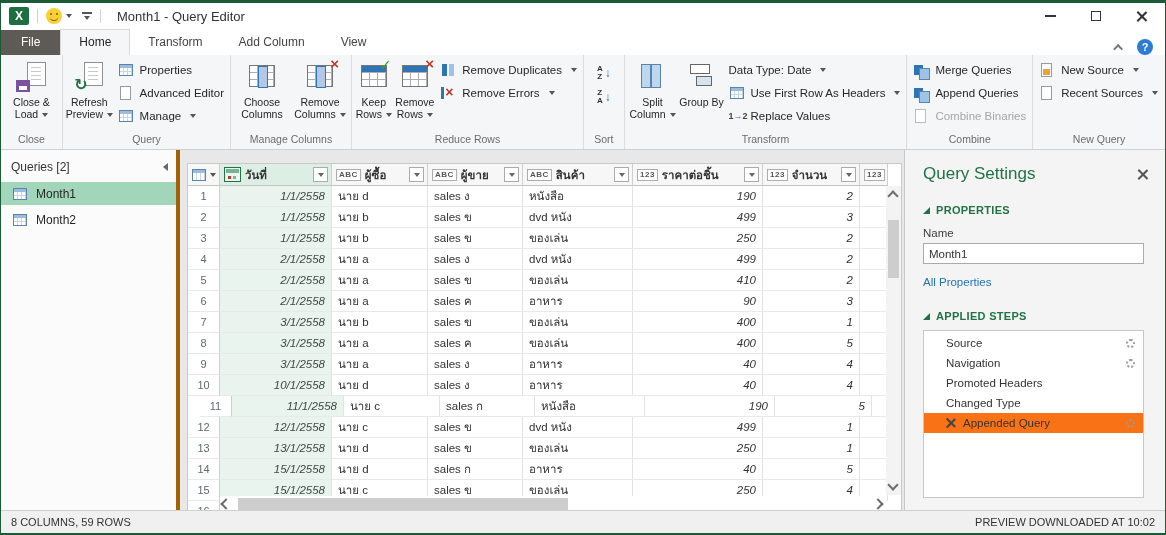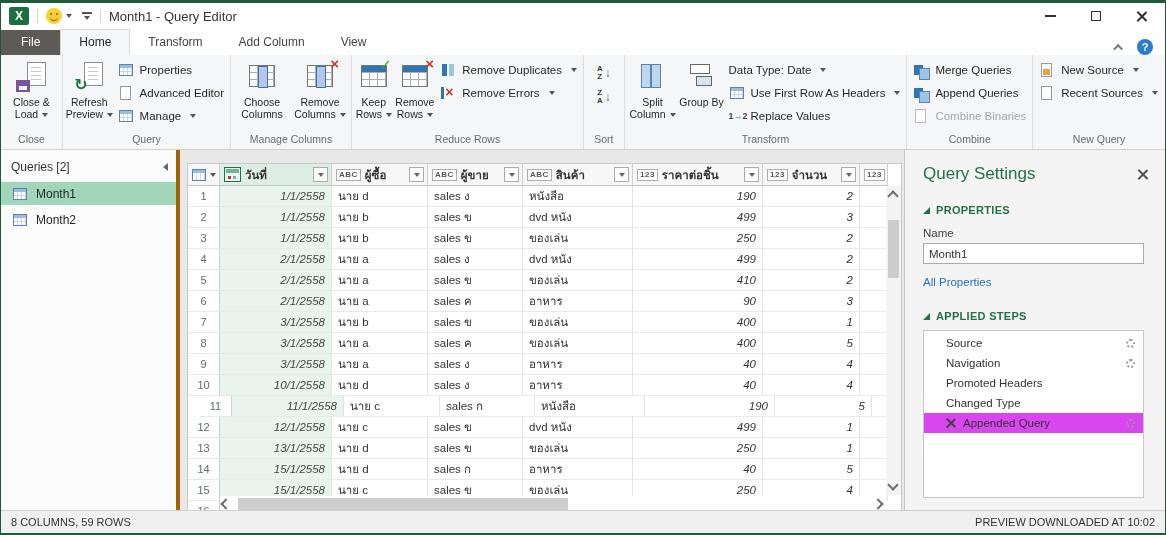--- a/index.html
+++ b/index.html
@@ -10,21 +10,21 @@
   .titlebar { position:absolute; left:0; top:0; width:100%; height:26px; background:#fff; display:flex; align-items:center; }
   .xl-logo { width:20px; height:18px; background:#1d6f42; color:#fff; font-weight:bold; font-size:12px; display:flex; align-items:center; justify-content:center; margin-left:8px; border-radius:2px; }
   .tb-sep { width:1px; height:14px; background:#d0d0d0; margin:0 8px; }
   .smiley { width:16px; height:16px; border-radius:50%; background:#fbcf36; position:relative; }
   .smiley::before { content:""; position:absolute; left:4px; top:5px; width:2px; height:2px; background:#7a5c00; border-radius:50%; box-shadow:6px 0 0 #7a5c00; }
   .smiley::after { content:""; position:absolute; left:4px; top:8px; width:8px; height:4px; border-bottom:1.5px solid #7a5c00; border-radius:0 0 8px 8px; }
   .car { display:inline-block; width:0; height:0; border-left:3px solid transparent; border-right:3px solid transparent; border-top:4px solid #555; margin-left:4px; vertical-align:middle; }
   .qat { display:inline-block; margin-left:10px; position:relative; width:10px; height:9px; }
   .qat::before { content:""; position:absolute; left:0; top:0; width:10px; height:2px; background:#555; }
   .qat::after { content:""; position:absolute; left:2px; top:4px; border-left:3px solid transparent; border-right:3px solid transparent; border-top:4px solid #555; }
-  .tb-title { font-size:13px; color:#333; margin-left:0; }
+  .tb-title { font-size:13px; color:#333; margin-left:8px; }
   .win-btns { margin-left:auto; display:flex; height:100%; }
   .win-btn { width:46px; height:100%; display:flex; align-items:center; justify-content:center; }
   .glyph-min { width:11px; height:1.5px; background:#333; }
   .glyph-max { width:10px; height:10px; border:1.5px solid #333; }
   .glyph-x { position:relative; width:12px; height:12px; }
   .glyph-x::before,.glyph-x::after { content:""; position:absolute; left:5px; top:0; width:1.5px; height:13px; background:#333; }
   .glyph-x::before { transform:rotate(45deg); } .glyph-x::after { transform:rotate(-45deg); }
 
   
   .tabrow { position:absolute; left:0; top:26px; width:100%; height:26px; background:#fff; display:flex; align-items:flex-end; }
@@ -131,21 +131,21 @@
   .spane-x { margin-left:auto; margin-right:16px; position:relative; width:12px; height:12px; }
   .spane-x::before,.spane-x::after { content:""; position:absolute; left:5px; top:0; width:1.5px; height:13px; background:#555; }
   .spane-x::before { transform:rotate(45deg); } .spane-x::after { transform:rotate(-45deg); }
   .sec-head { display:flex; align-items:center; gap:6px; margin-top:20px; font-size:11px; font-weight:bold; color:#217346; letter-spacing:0.3px; }
   .tri-exp { width:0; height:0; border-left:7px solid transparent; border-bottom:7px solid #217346; }
   .fld-label { font-size:11.5px; color:#404040; margin-top:11px; }
   .fld-input { margin-top:4px; width:221px; height:21px; border:1px solid #ababab; background:#fff; font-size:11.5px; color:#333; padding:0 5px; font-family:"Liberation Sans","DejaVu Sans",sans-serif; }
   .link { font-size:11.5px; color:#2272b9; margin-top:12px; display:inline-block; }
   .steps-box { margin-top:8px; width:221px; height:168px; border:1px solid #c6c6c6; background:#fff; padding-top:2px; }
   .step { display:flex; align-items:center; height:20px; font-size:11.5px; color:#333; padding-left:22px; position:relative; }
-  .step.sel { background:#d946ef; }
+  .step.sel { background:#f97316; }
   .step .xi { position:relative; width:10px; height:10px; margin-right:7px; flex:0 0 10px; }
   .step .xi::before,.step .xi::after { content:""; position:absolute; left:4px; top:-1px; width:1.5px; height:12px; background:#444; }
   .step .xi::before { transform:rotate(45deg); } .step .xi::after { transform:rotate(-45deg); }
   .gear { width:9px; height:9px; border:2px dotted #9a9a9a; border-radius:50%; margin-left:auto; margin-right:8px; flex:0 0 9px; }
 
   
   .statusbar { position:absolute; left:0; bottom:0; width:100%; height:23px; background:#f0f0f0; border-top:1px solid #cfcfcf; display:flex; align-items:center; font-size:11px; color:#333; padding:0 10px; }
   .status-right { margin-left:auto; }
 </style>
 </head>

